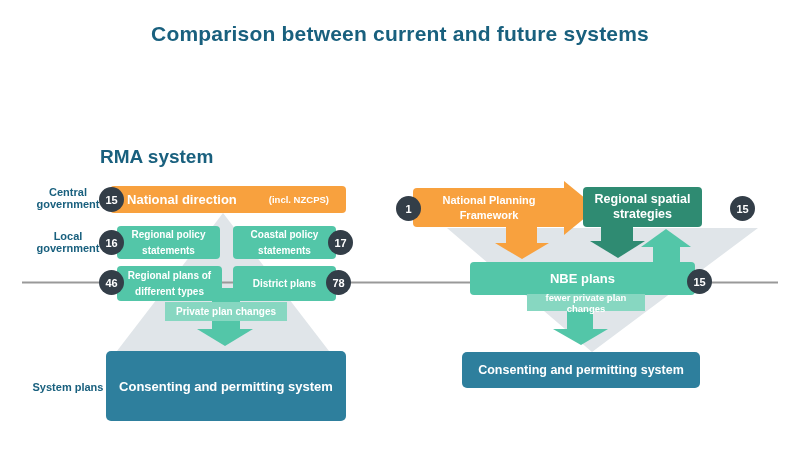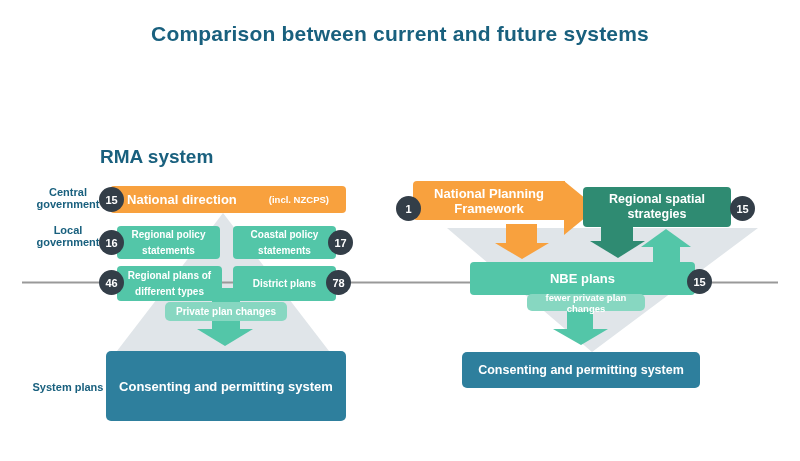--- a/index.html
+++ b/index.html
@@ -39,30 +39,30 @@
     gap:28px;
   }
   .nd-box{left:110px;top:186px;width:236px;height:27px;background:var(--orange);font-size:13px;}
   .nd-suffix{font-size:9.5px;font-weight:bold;margin-left:4px;}
   .green-box{background:var(--green);font-size:10px;line-height:16px;padding:8px 2px;}
   .b-rps{left:117px;top:226px;width:103px;height:33px;}
   .b-cps{left:233px;top:226px;width:103px;height:33px;}
   .b-rpd{left:117px;top:266px;width:105px;height:35px;}
   .b-dp {left:233px;top:266px;width:103px;height:35px;}
   .mini-label{
-    background:var(--light-green);border-radius:5px;font-size:10px;z-index:3;
+    background:var(--light-green);border-radius:0;font-size:10px;z-index:3;
   }
   .l-private{left:165px;top:302px;width:122px;height:19px;}
   .l-fewer{left:527px;top:294px;width:118px;height:17px;font-size:9.5px;}
   .consenting{background:var(--teal);border-radius:5px;font-size:13px;}
   .c-left{left:106px;top:351px;width:240px;height:70px;}
   .c-right{left:462px;top:352px;width:238px;height:36px;font-size:12.5px;}
-  .npf-box{left:413px;top:181px;width:152px;height:39px;background:var(--orange);
-    font-size:13px;line-height:15px;border-radius:4px 0 0 4px;}
-  .rss-box{left:583px;top:187px;width:148px;height:40px;background:var(--dark-green);
+  .npf-box{left:413px;top:188px;width:152px;height:39px;background:var(--orange);
+    font-size:11px;line-height:15px;border-radius:4px 0 0 4px;}
+  .rss-box{left:583px;top:187px;width:119px;height:40px;background:var(--dark-green);
     font-size:12.5px;line-height:15px;}
   .nbe-box{left:470px;top:262px;width:225px;height:33px;background:var(--green);font-size:13px;}
   .count-circle{
     width:25px;height:25px;border-radius:50%;background:var(--circle-bg);
     color:#fff;font-size:11px;font-weight:bold;
     display:flex;align-items:center;justify-content:center;z-index:4;
   }
   .cc-15l{left:99px;top:187px;}
   .cc-16{left:99px;top:230px;}
   .cc-17{left:328px;top:230px;}
@@ -111,21 +111,21 @@
       <polygon points="553,329 608,329 581,345" style="fill:var(--green)"></polygon>
     </g>
   </svg>
 
   <div class="abs page-title">Comparison between current and future systems</div>
 
   <div class="abs col-heading" style="left:100px;">RMA system</div>
 
   <div class="abs side-label" style="top:186px;">Central
 government</div>
-  <div class="abs side-label" style="top:224px;">Local
+  <div class="abs side-label" style="top:230px;">Local
 government</div>
   <div class="abs side-label" style="top:381px;">System plans</div>
 
   <div class="abs node nd-box">
     <span>National direction</span>
     <span class="nd-suffix">(incl. NZCPS)</span>
   </div>
   <div class="abs node green-box b-rps">Regional policy statements</div>
   <div class="abs node green-box b-cps">Coastal policy statements</div>
   <div class="abs node green-box b-rpd">Regional plans of different types</div>

